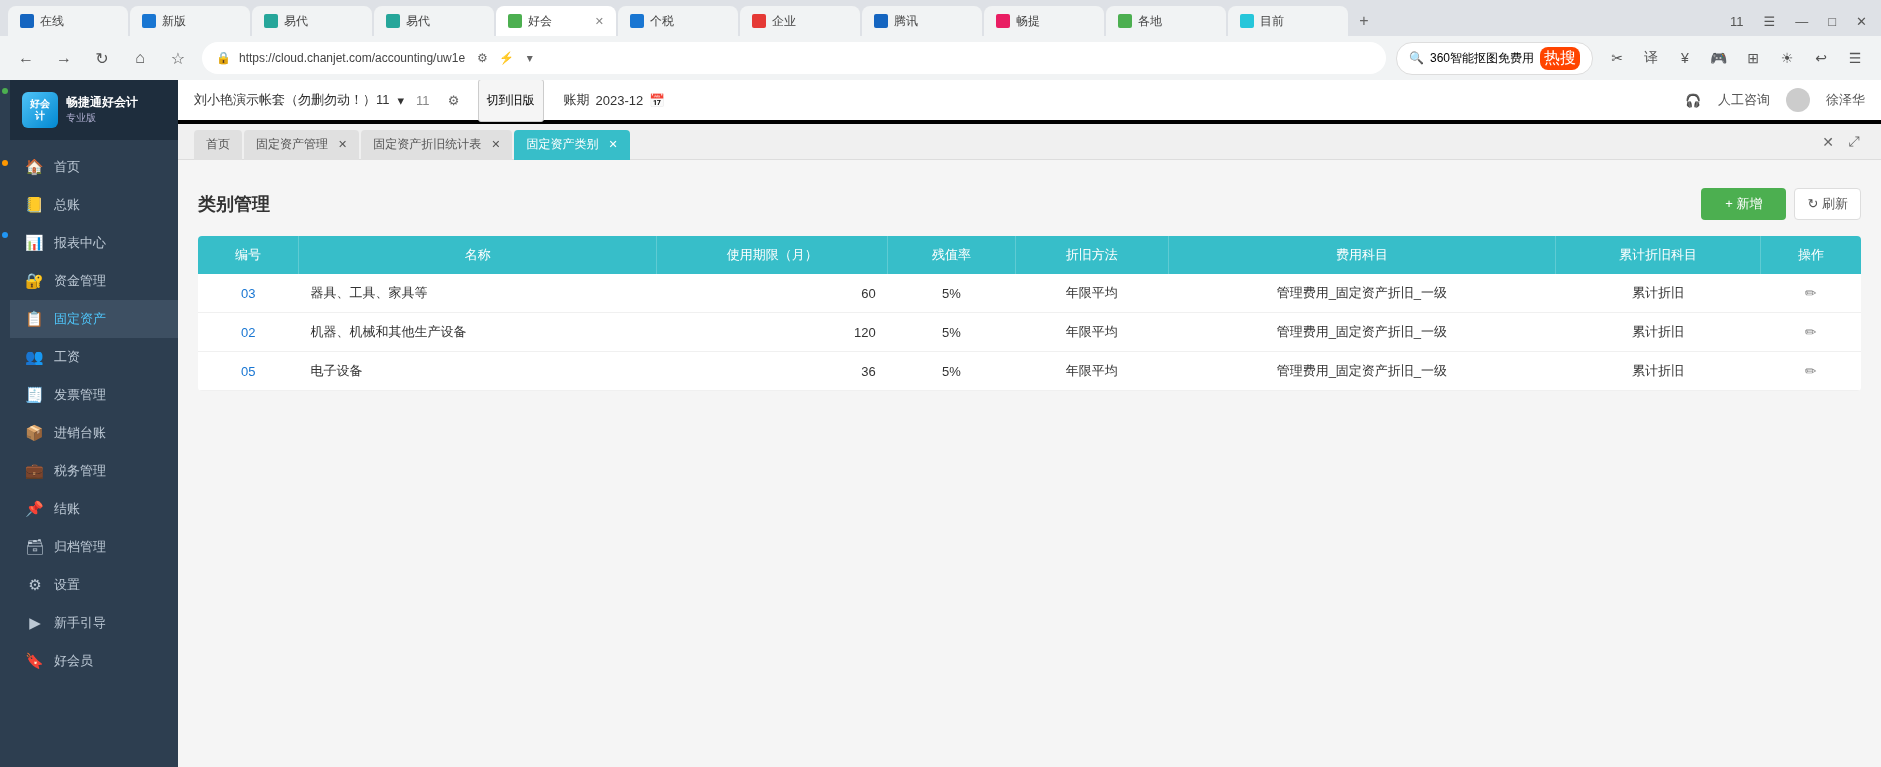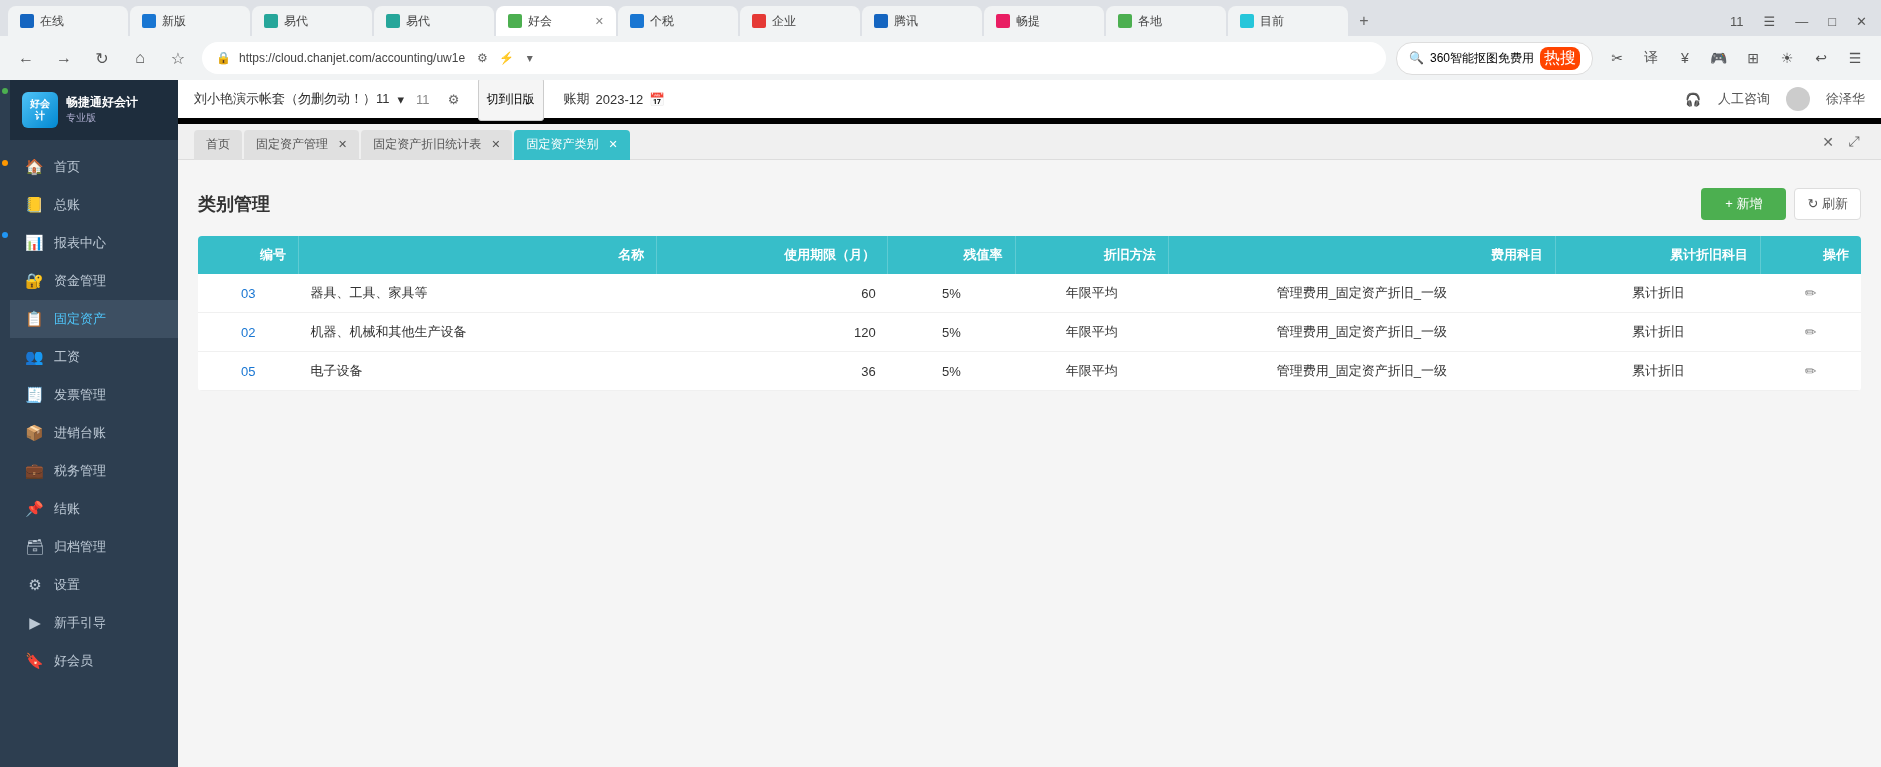--- a/index.html
+++ b/index.html
@@ -35,21 +35,21 @@
     .logo-icon { width: 36px; height: 36px; background: linear-gradient(135deg, #4fc3f7, #0288d1); border-radius: 6px; display: flex; align-items: center; justify-content: center; color: white; font-size: 10px; font-weight: bold; text-align: center; line-height: 1.2; }
     .logo-text { color: white; font-size: 12px; font-weight: bold; line-height: 1.3; }
     .logo-sub { color: #aac; font-size: 10px; }
 
     .sidebar-nav { flex: 1; overflow-y: auto; padding: 8px 0; }
     .nav-item { display: flex; align-items: center; gap: 10px; padding: 10px 16px; cursor: pointer; color: #bcc8d4; font-size: 13px; }
     .nav-item.active { background: #3d4f62; color: #4fc3f7; }
     .nav-item .nav-icon { width: 18px; height: 18px; display: flex; align-items: center; justify-content: center; font-size: 15px; flex-shrink: 0; }
 
     
-    .app-header { background: white; border-bottom: 6px solid #000000; padding: 0 16px; height: 44px; display: flex; align-items: center; gap: 12px; position: relative; justify-content: flex-end; }
+    .app-header { background: white; border-bottom: 4px solid #000000; padding: 0 16px; height: 44px; display: flex; align-items: center; gap: 12px; position: relative; justify-content: flex-end; }
     .account-info { display: flex; align-items: center; gap: 8px; font-size: 13px; color: #333; }
     .version-btn { border: 1px solid #ccc; border-radius: 3px; padding: 12px 8px; font-size: 12px; background: #f5f5f5; cursor: pointer; }
     .gear-btn { width: 24px; height: 24px; display: flex; align-items: center; justify-content: center; cursor: pointer; color: #666; }
     .period-info { display: flex; align-items: center; gap: 6px; font-size: 13px; color: #333; margin-left: 8px; }
     .header-right { margin-left: auto; display: flex; align-items: center; gap: 16px; font-size: 13px; color: #555; }
 
     
     .main-content { flex: 1; display: flex; flex-direction: column; background: #f5f5f5; overflow: hidden; }
 
     
@@ -64,21 +64,21 @@
     .page-content { flex: 1; padding: 20px; overflow-y: auto; }
     .page-title-row { display: flex; align-items: center; justify-content: space-between; margin-bottom: 16px; margin-top: 8px; }
     .page-title { font-size: 18px; font-weight: bold; color: #333; }
     .action-buttons { display: flex; gap: 8px; }
     .btn-add { background: #4caf50; color: white; border: none; border-radius: 4px; padding: 6px 24px; font-size: 13px; cursor: pointer; display: flex; align-items: center; gap: 4px; }
     .btn-refresh { background: white; color: #555; border: 1px solid #ddd; border-radius: 4px; padding: 6px 12px; font-size: 13px; cursor: pointer; display: flex; align-items: center; gap: 4px; }
 
     
     .data-table { width: 100%; border-collapse: collapse; background: white; border-radius: 4px; overflow: hidden; }
     .data-table thead tr { background: #37bec9; }
-    .data-table th { padding: 10px 12px; color: white; font-size: 13px; font-weight: bold; text-align: right; border-right: 1px solid rgba(255,255,255,0.2); }
+    .data-table th { padding: 10px 12px; color: white; font-size: 13px; font-weight: normal; text-align: center; border-right: 1px solid rgba(255,255,255,0.2); }
     .data-table th:last-child { border-right: none; }
     .data-table tbody tr { border-bottom: 1px solid #f0f0f0; }
     .data-table td { padding: 10px 12px; font-size: 13px; color: #333; text-align: center; }
     .data-table td.col-id { color: #1976d2; }
     .data-table td.col-name { text-align: left; }
     .data-table td.col-num { text-align: right; }
     .edit-icon { color: #888; cursor: pointer; font-size: 14px; }
   </style>
 </head>
 <body>

